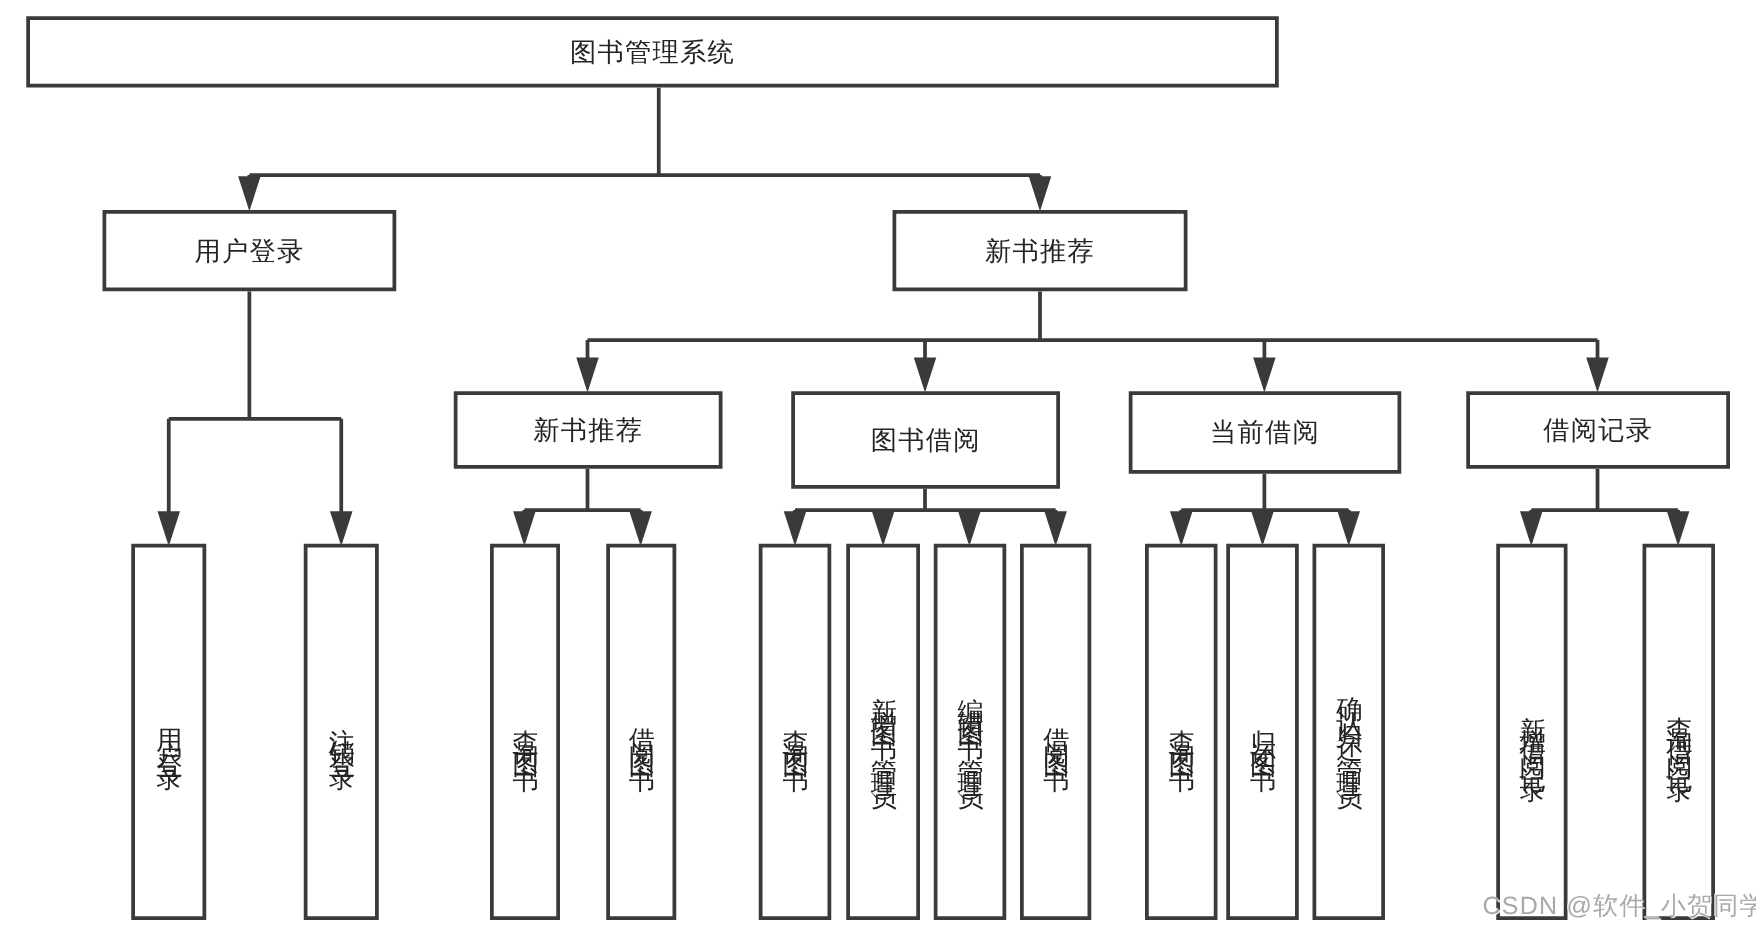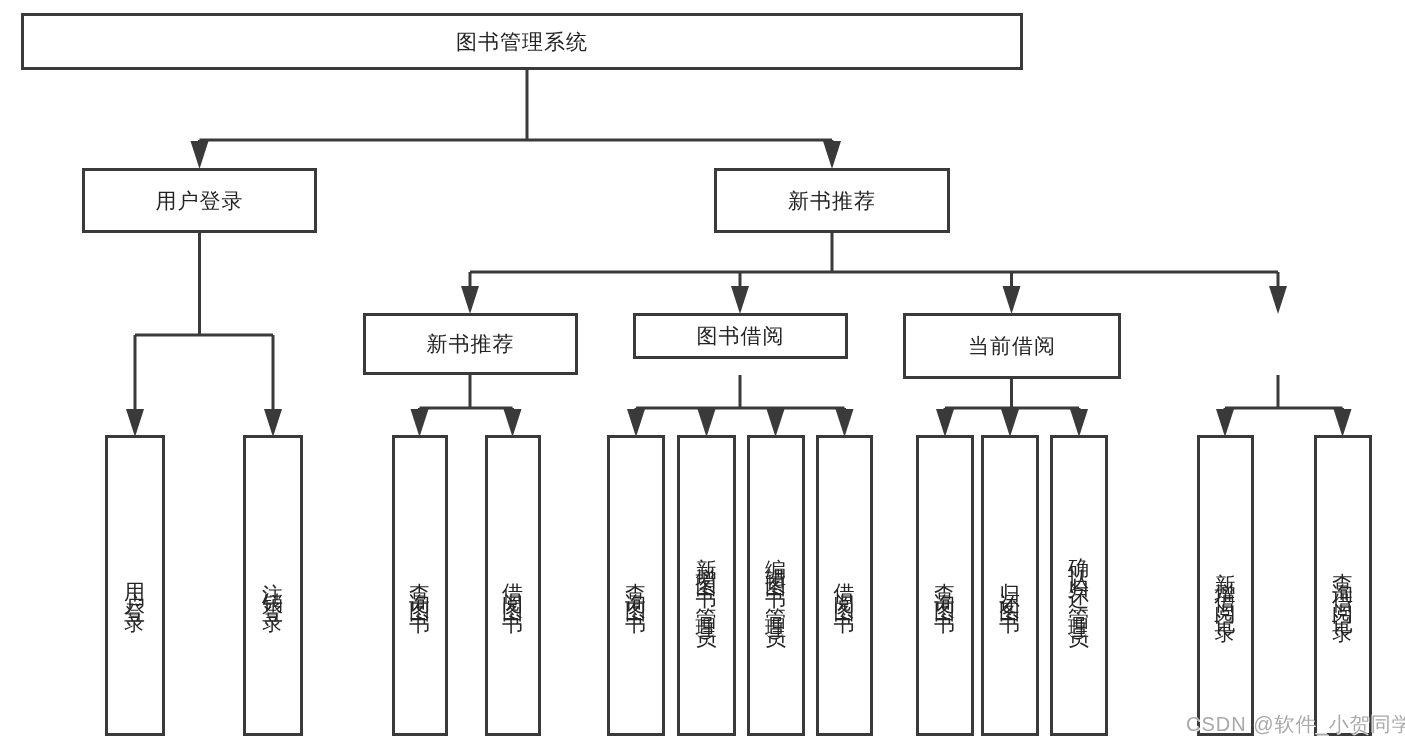--- a/index.html
+++ b/index.html
@@ -111,22 +111,23 @@
       <path d="M1333.5 409 L1351.5 409 L1342.5 437 Z"></path>
     </g>
   </svg>
 
   <div class="node" style="left:21px;top:13px;width:1002px;height:57px;">图书管理系统</div>
 
   <div class="node" style="left:82px;top:168px;width:235px;height:65px;">用户登录</div>
   <div class="node" style="left:714px;top:168px;width:236px;height:65px;">新书推荐</div>
 
   <div class="node" style="left:363px;top:313px;width:215px;height:62px;">新书推荐</div>
-  <div class="node" style="left:633px;top:313px;width:215px;height:46px;">图书借阅</div>
+  <div class="node" style="left:633px;top:313px;width:215px;height:78px;">图书借阅</div>
   <div class="node" style="left:903px;top:313px;width:218px;height:66px;">当前借阅</div>
+  <div class="node" style="left:1173px;top:313px;width:211px;height:62px;">借阅记录</div>
 
   <div class="vnode" style="left:105px;top:435px;width:60px;height:301px;">
     <span class="vtext">用户登录</span>
   </div>
   <div class="vnode" style="left:243px;top:435px;width:60px;height:301px;">
     <span class="vtext">注销登录</span>
   </div>
 
   <div class="vnode" style="left:392px;top:435px;width:56px;height:301px;">
     <span class="vtext">查询图书</span>

